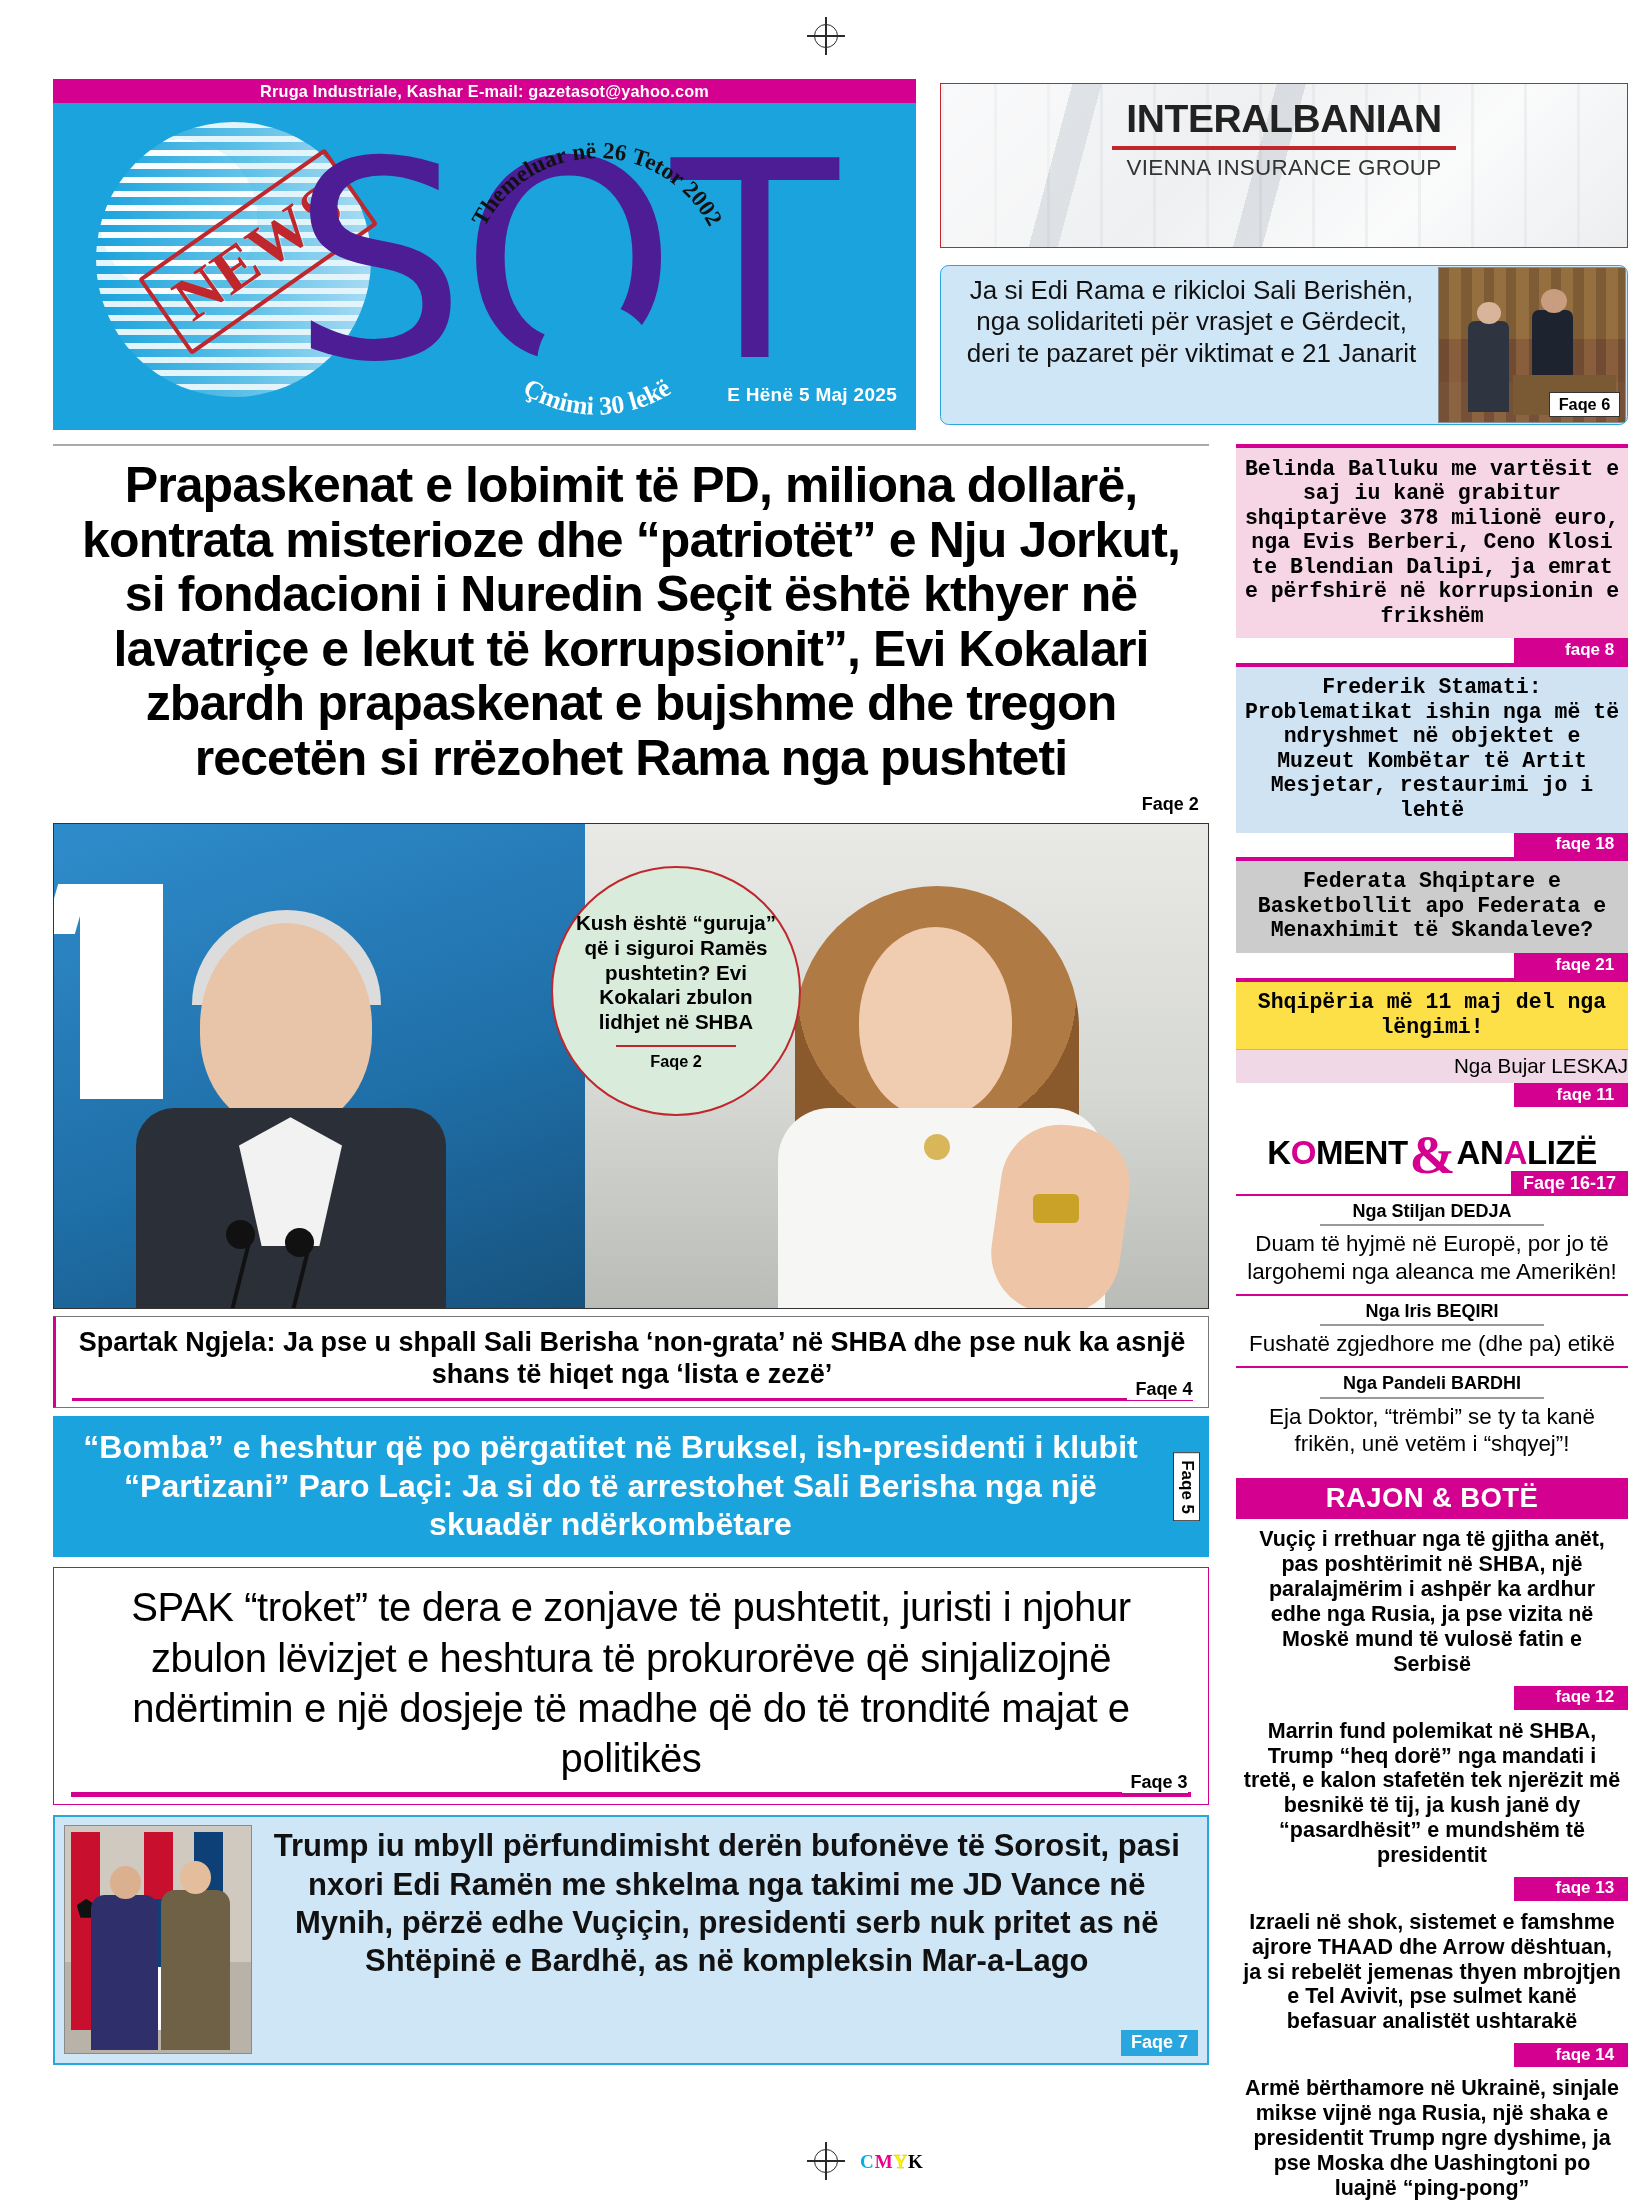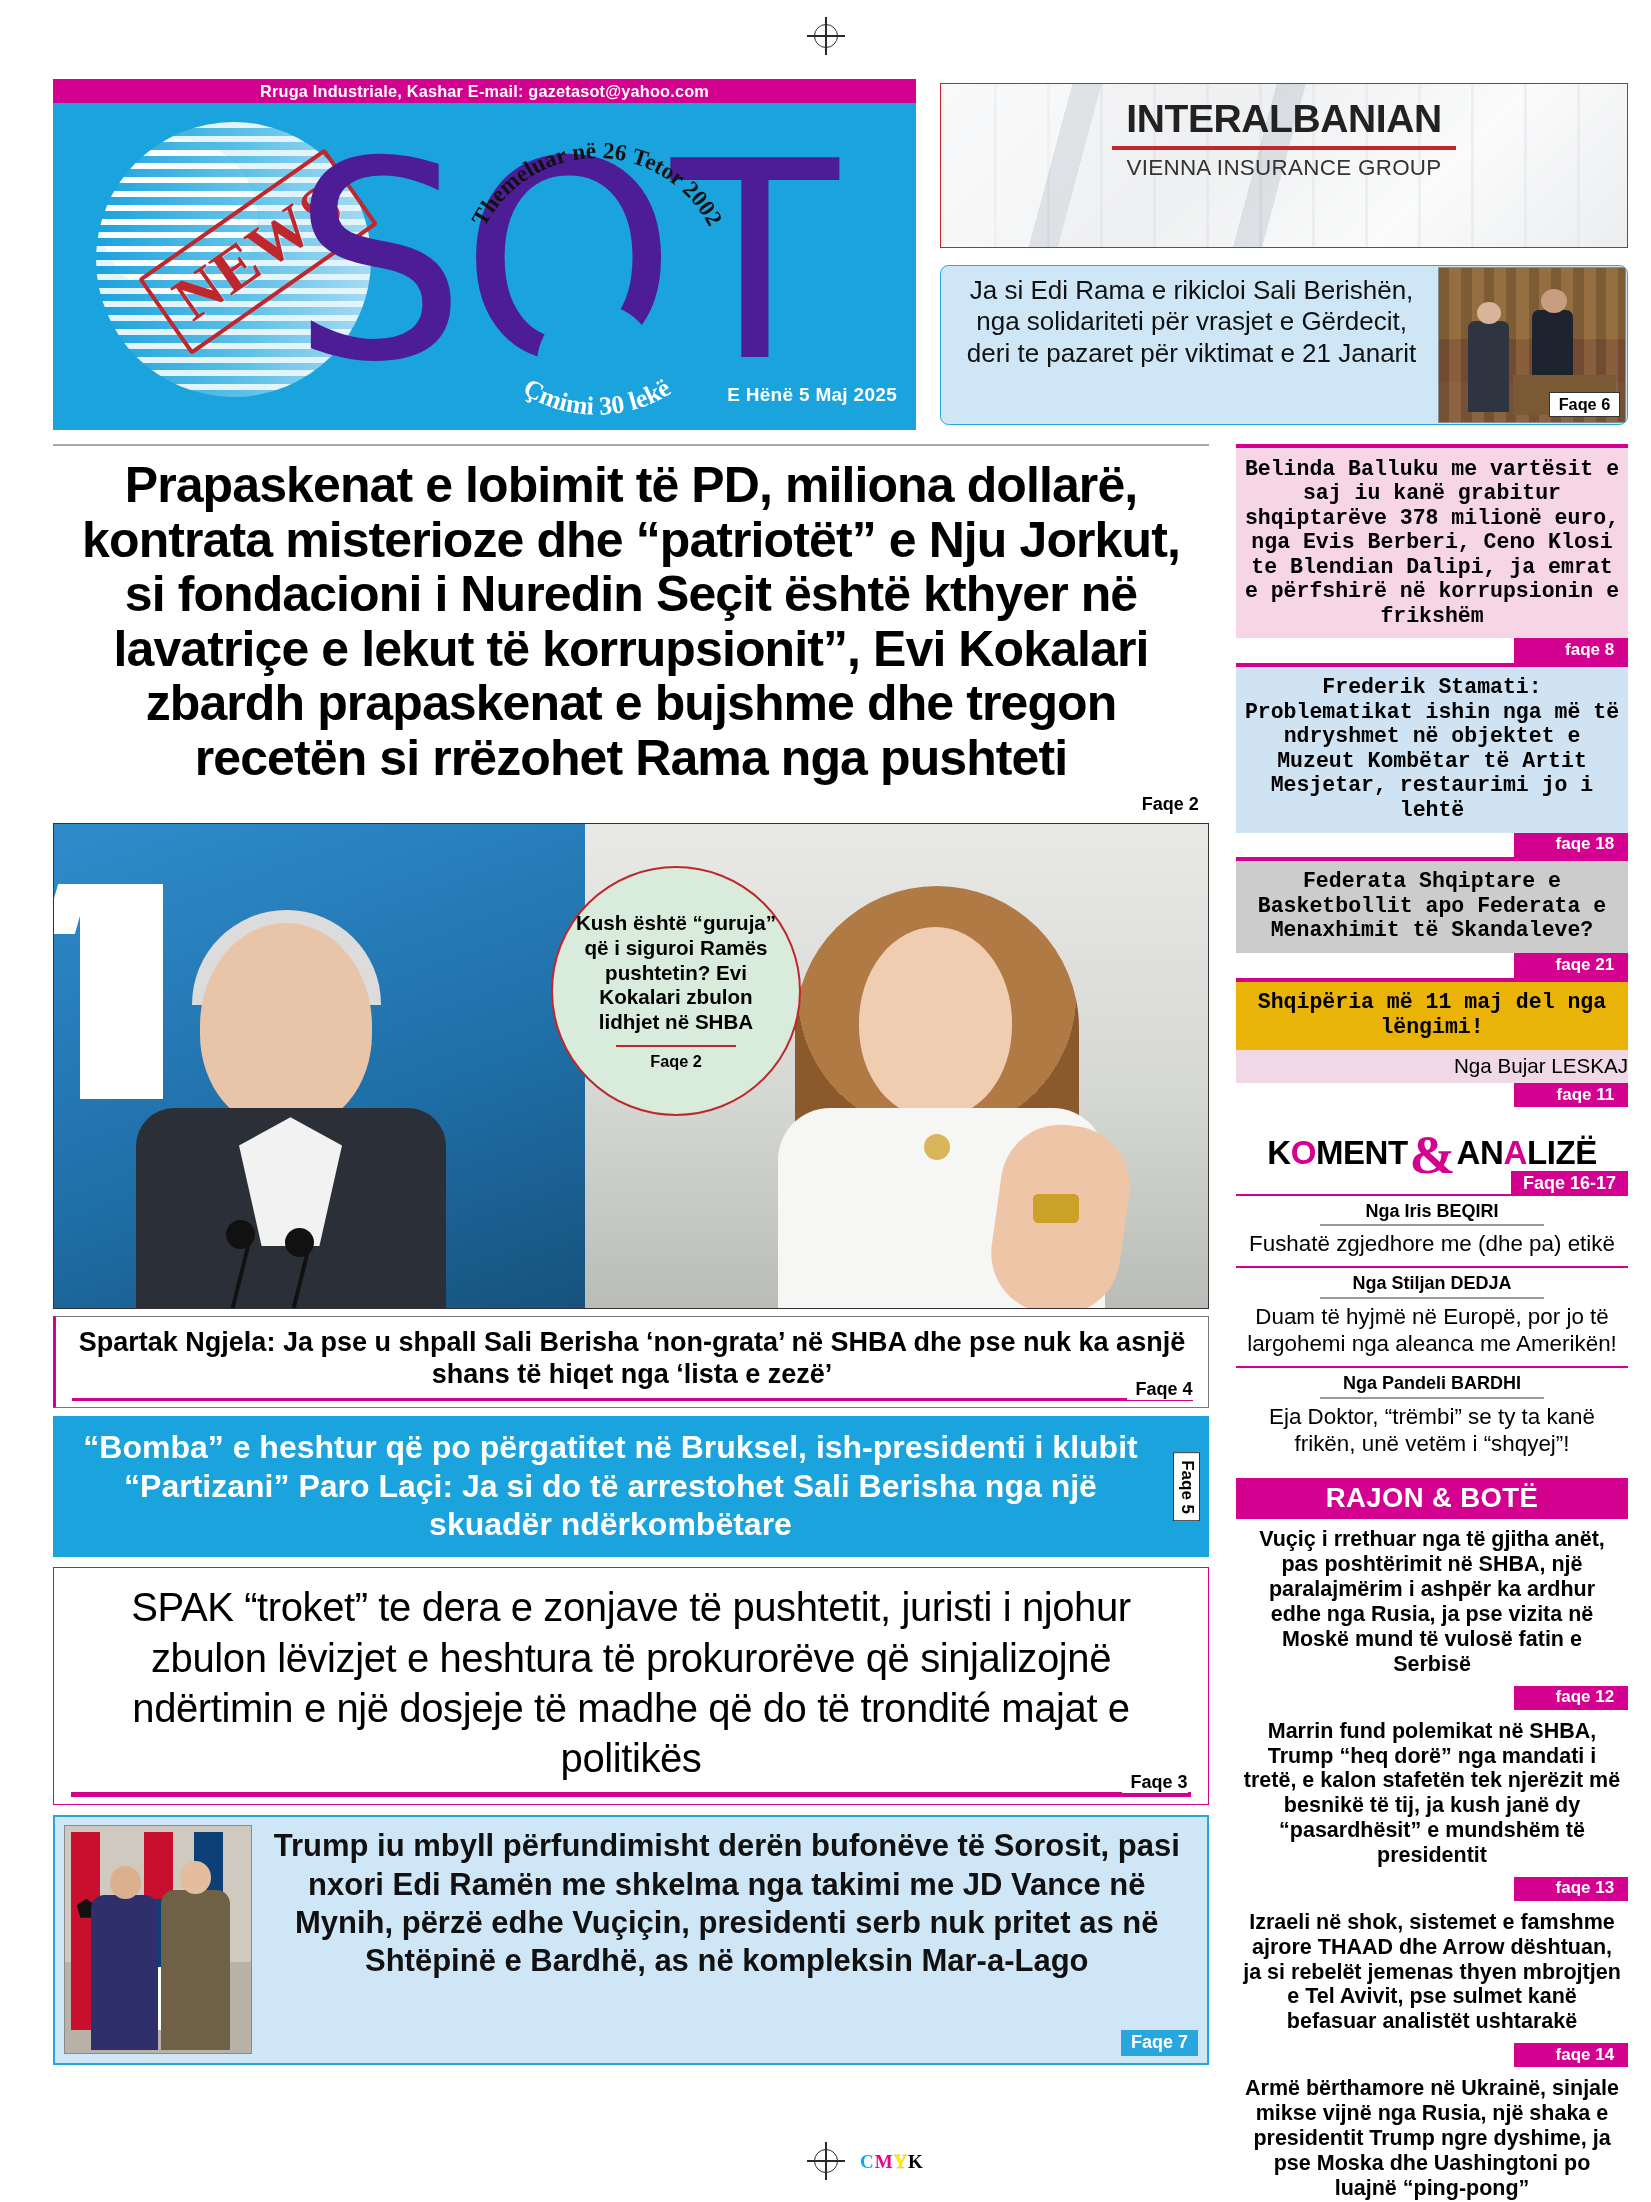--- a/index.html
+++ b/index.html
@@ -274,21 +274,21 @@
     font-size: 18px; font-weight: bold; padding: 2.6px 10.3px;
   }
 
   
   .right-col { position: absolute; left: 1236px; top: 444px; width: 392px; }
   .side-item { margin-bottom: 0; }
   .side-head { padding: 8.6px 8.6px 10.3px 8.6px; font-size: 21.5px; line-height: 1.14; font-weight: bold; text-align: center; font-family: Liberation Mono, monospace; }
   .side-head.pink { background: #f6d5e4; border-top: 4.3px solid #d4008f; }
   .side-head.blue { background: #cfe3f3; border-top: 4.3px solid #d4008f; }
   .side-head.gray { background: #cccccc; border-top: 4.3px solid #d4008f; }
-  .side-head.lilac { background: #eab308; border-top: 4.3px solid #d4008f; }
+  .side-head.lilac { background: #fde047; border-top: 4.3px solid #d4008f; }
   .faqe-bar { display: flex; justify-content: flex-end; background: #fff; }
   .faqe-bar span {
     background: #d4008f; color: #fff; font-size: 17px; font-weight: bold;
     padding: 1.7px 13.8px 2.6px 13.8px; min-width: 114px; text-align: right;
   }
   .byline { background: #f0d8e6; font-size: 20.6px; text-align: right; padding: 3.4px 0 5.2px; border-top: 0.9px solid #c9a8bd; }
 
   .ka-title {
     text-align: center; margin-top: 15.5px; position: relative; height: 55px;
   }
@@ -472,28 +472,28 @@
     <div class="ka-title">
       <div class="kt">
         <span>K<span class="pink">O</span>MENT</span><span class="amp">&amp;</span><span>AN<span class="pink">A</span>LIZË</span>
       </div>
     </div>
     <div class="ka-faqe">
       <span>Faqe 16-17</span>
     </div>
 
     <div class="op-item">
+      <div class="op-author">Nga Stiljan DEDJA</div>
+      <div class="op-rule"></div>
+      <div class="op-text">Duam të hyjmë në Europë, por jo të largohemi nga aleanca me Amerikën!</div>
+    </div>
+    <div class="op-item">
       <div class="op-author">Nga Iris BEQIRI</div>
       <div class="op-rule"></div>
       <div class="op-text">Fushatë zgjedhore me (dhe pa) etikë</div>
-    </div>
-    <div class="op-item">
-      <div class="op-author">Nga Stiljan DEDJA</div>
-      <div class="op-rule"></div>
-      <div class="op-text">Duam të hyjmë në Europë, por jo të largohemi nga aleanca me Amerikën!</div>
     </div>
     <div class="op-item">
       <div class="op-author">Nga Pandeli BARDHI</div>
       <div class="op-rule"></div>
       <div class="op-text">Eja Doktor, “trëmbi” se ty ta kanë frikën, unë vetëm i “shqyej”!</div>
     </div>
 
     <div class="section-band">RAJON &amp; BOTË</div>
 
     <div class="side-item">

